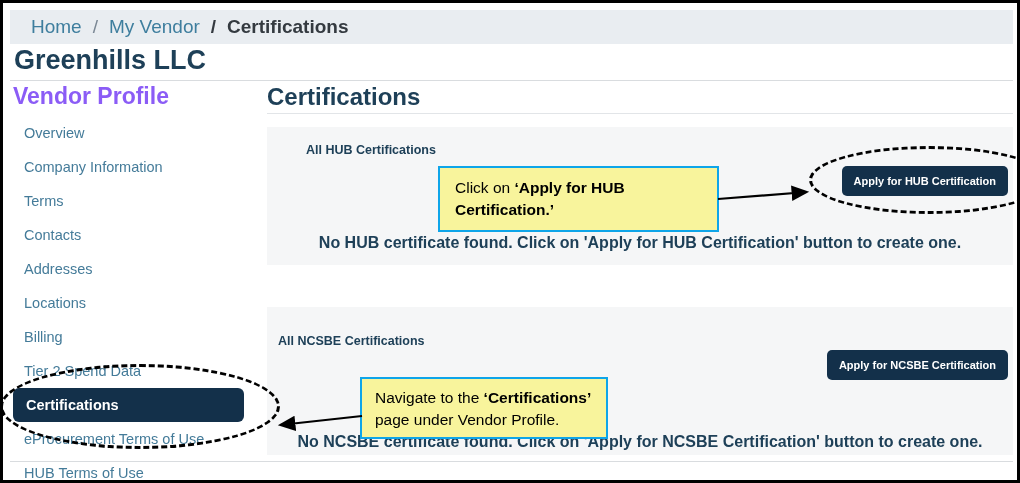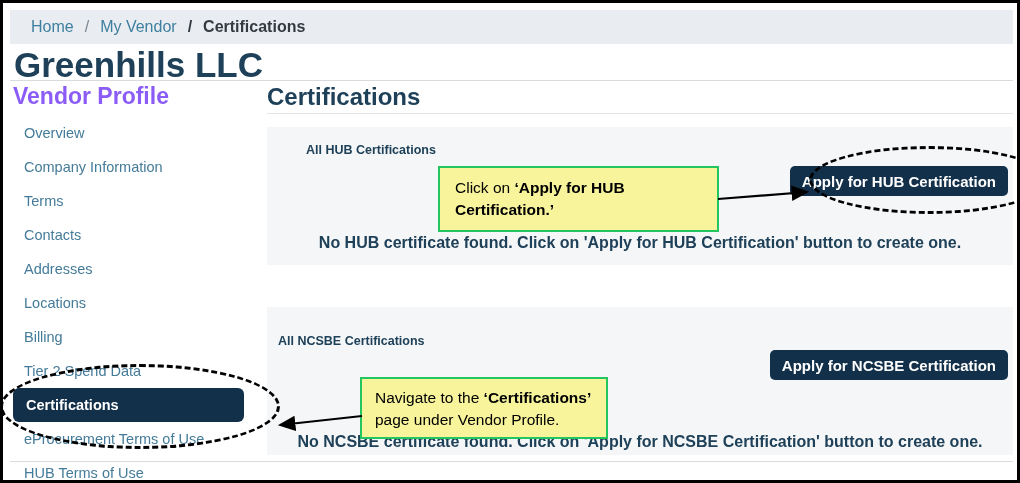--- a/index.html
+++ b/index.html
@@ -7,29 +7,29 @@
 
   #screen {
     position:relative; width:1020px; height:483px;
     border:3px solid #000; background:#fff; overflow:hidden;
   }
 
   
   .breadcrumb {
     position:absolute; left:7px; top:7px; right:4px; height:34px;
     background:#e9edf1; display:flex; align-items:center;
-    padding-left:21px; gap:11px; font-size:16px;
+    padding-left:21px; gap:11px; font-size:19px;
   }
   .crumb-link { color:#3e7e9e; cursor:pointer; }
   .crumb-sep  { color:#7a8794; }
   .crumb-sep.dark { color:#343a40; font-weight:bold; }
   .crumb-current { color:#343a40; font-weight:bold; }
 
   
-  .page-title { position:absolute; left:11px; top:42px; font-size:35px; color:#1e4058; }
+  .page-title { position:absolute; left:11px; top:42px; font-size:27px; color:#1e4058; }
   .rule-top   { position:absolute; left:7px; right:4px; top:77px; border-top:1px solid #d9dcdf; }
 
   
   .sidebar-title { position:absolute; left:10px; top:80px; font-size:23px; color:#8b5cf6; }
   .sidebar-list { position:absolute; left:10px; top:113px; width:242px; list-style:none; }
   .sidebar-list li {
     height:34px; display:flex; align-items:center; padding-left:11px;
     font-size:14.5px; color:#447b99; cursor:pointer; white-space:nowrap;
   }
   .sidebar-list li.active {
@@ -43,39 +43,39 @@
   .rule-bottom { position:absolute; left:7px; right:4px; top:458px; border-top:1px solid #d9dcdf; }
 
   .panel { position:absolute; left:264px; right:4px; background:#f5f6f7; }
   .panel.hub   { top:124px; height:138px; }
   .panel.ncsbe { top:304px; height:148px; }
   .panel-label { position:absolute; left:11px; font-size:12.5px; font-weight:bold; color:#1e4058; }
   .panel.hub   .panel-label { top:16px;margin-left:28px; }
   .panel.ncsbe .panel-label { top:27px; }
   .apply-btn {
     position:absolute; right:5px; height:30px; background:#13304a; color:#fff;
-    border:none; border-radius:5px; font-size:15px; font-weight:600;
+    border:none; border-radius:5px; font-size:11px; font-weight:600;
     padding:0 12px; font-family:"Liberation Sans", sans-serif; cursor:pointer;
   }
   .panel.hub   .apply-btn { top:39px; }
   .panel.ncsbe .apply-btn { top:43px; }
   .panel-msg {
     position:absolute; left:0; right:0; text-align:center;
     font-size:16px; font-weight:bold; color:#1e4058;
   }
   .panel.hub   .panel-msg { bottom:13px; }
   .panel.ncsbe .panel-msg { bottom:4px; }
 
   
   .ellipse { position:absolute; border:3px dashed #000; border-radius:50%; z-index:8; pointer-events:none; }
   .ellipse.hub-btn { left:806px; top:143px; width:240px; height:68px; }
   .ellipse.side-item { left:-3px; top:361px; width:280px; height:85px; }
 
   .callout {
-    position:absolute; background:#f8f49c; border:2px solid #22c55e; z-index:9;
+    position:absolute; background:#f8f49c; border:2px solid #0ea5e9; z-index:9;
     font-size:15.5px; line-height:1.42; color:#000;
   }
   .callout.hub  { left:435px; top:163px; width:281px; height:66px; padding:9px 8px 0 15px; }
   .callout.cert { left:357px; top:374px; width:248px; height:62px; padding:8px 6px 0 13px; }
 
   .arrow-svg { position:absolute; z-index:9; overflow:visible; }
   .arrow-svg.a1 { left:712px; top:181px; }
   .arrow-svg.a2 { left:268px; top:404px; }
 </style>
 </head>

